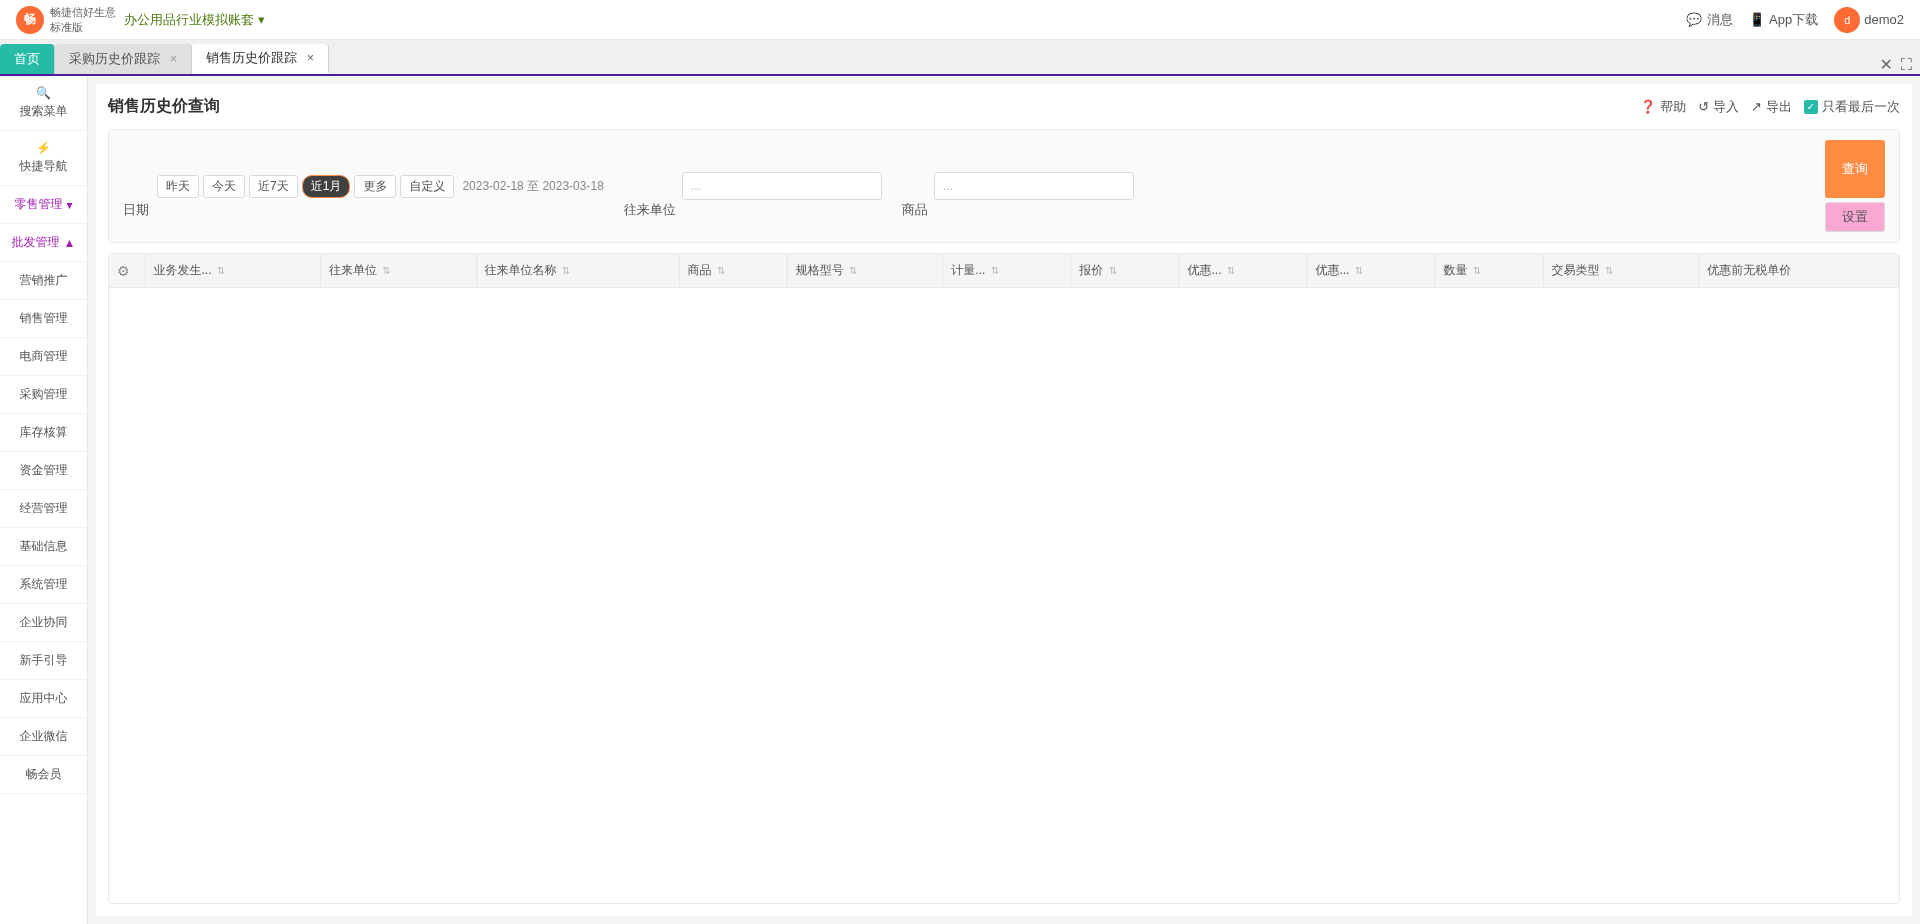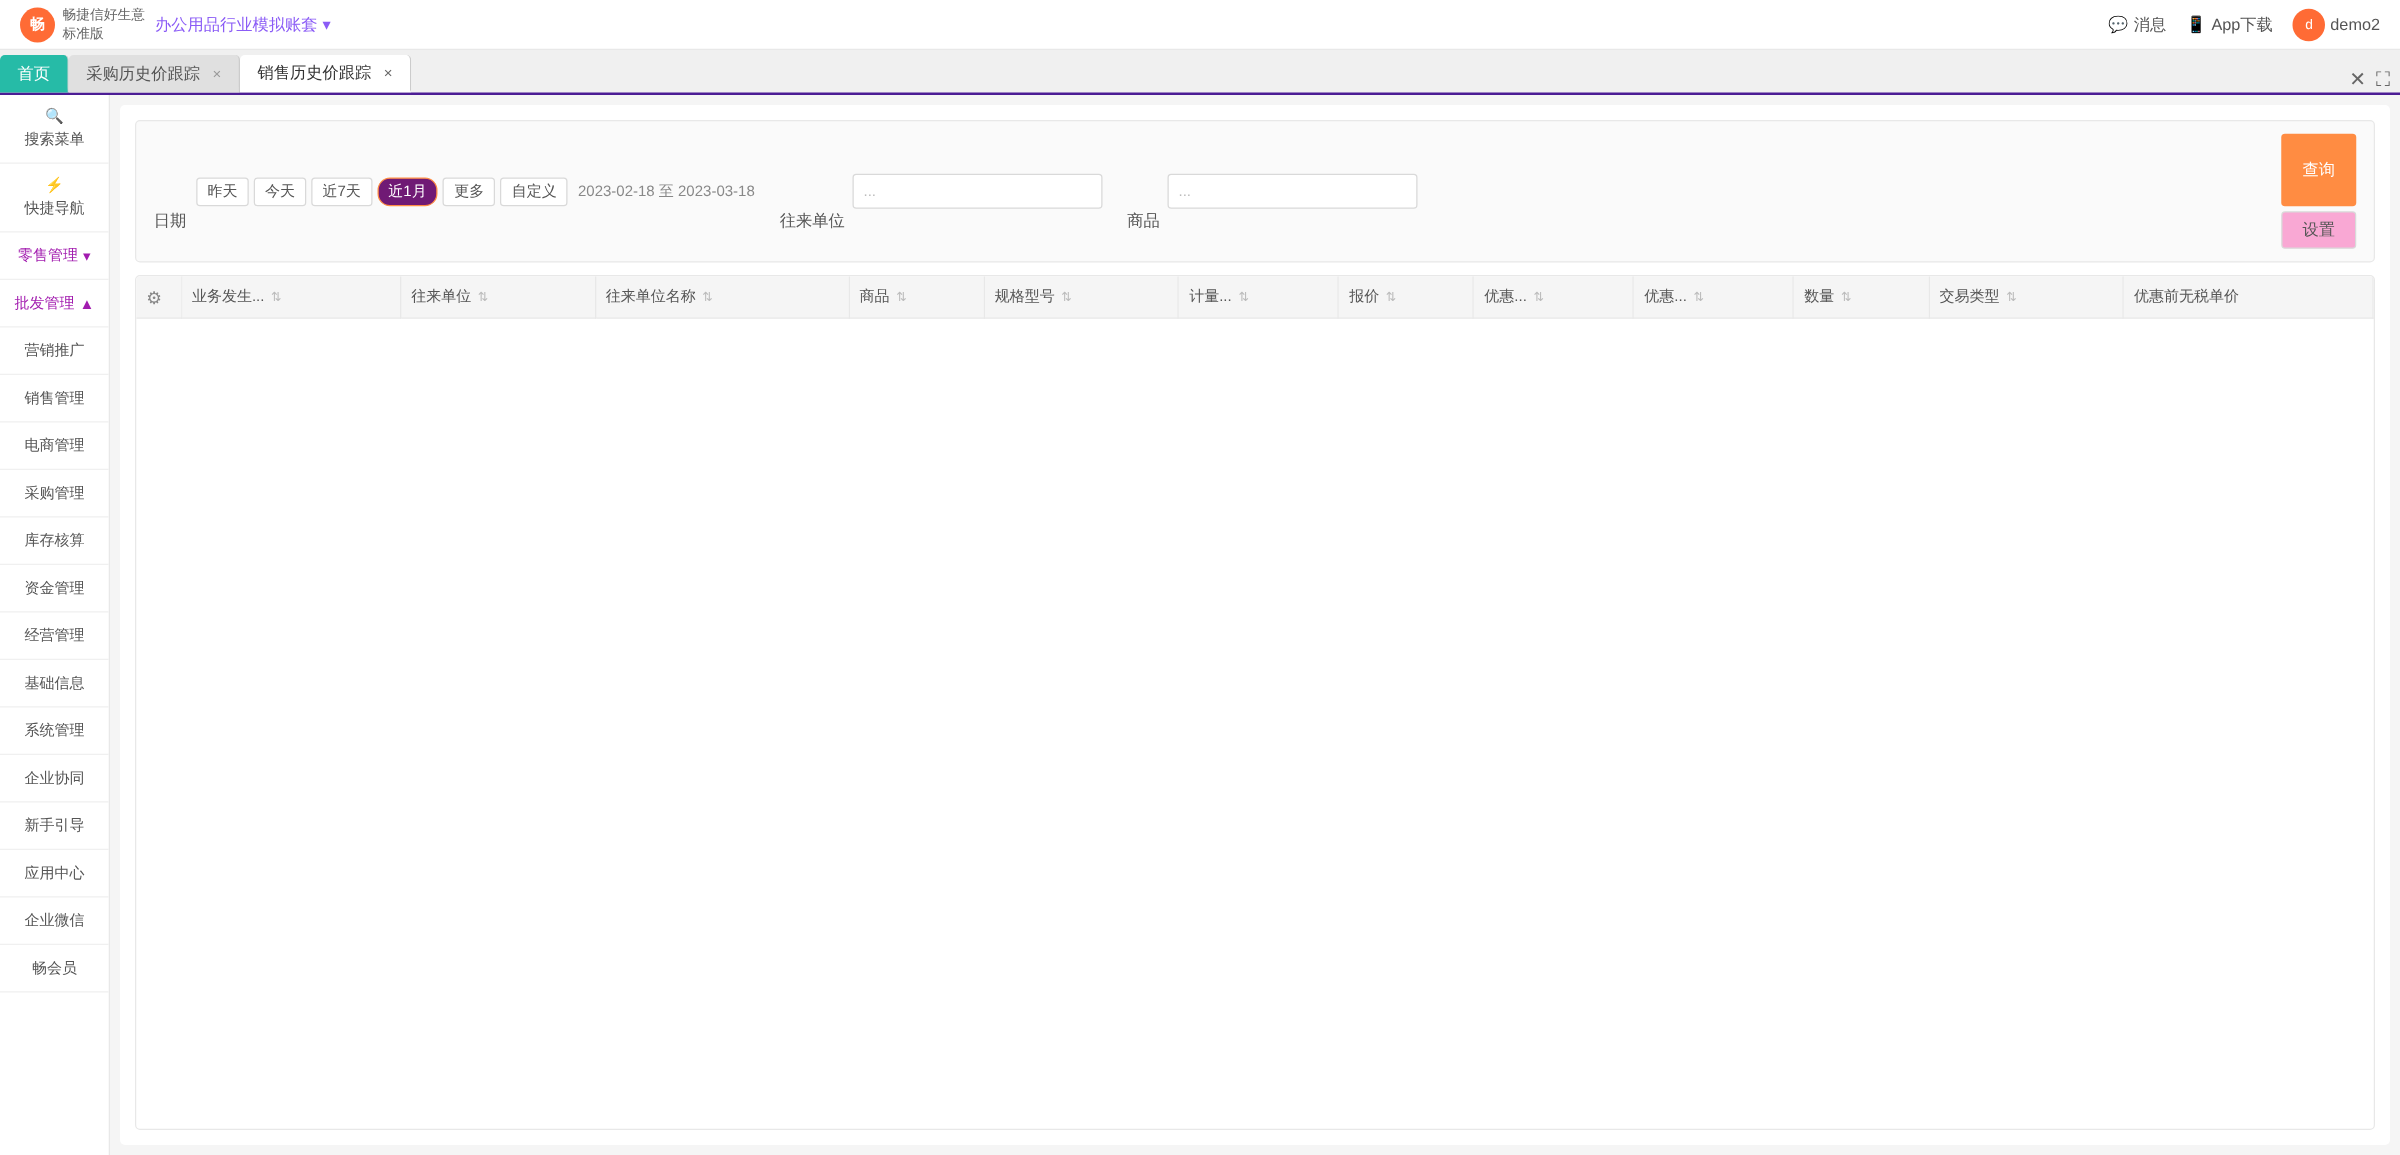--- a/index.html
+++ b/index.html
@@ -13,21 +13,21 @@
       align-items: center;
       justify-content: space-between;
       padding: 0 16px;
       border-bottom: 1px solid #e8e8e8;
       flex-shrink: 0;
     }
     .top-bar-left { display: flex; align-items: center; gap: 8px; }
     .logo-area { display: flex; align-items: center; gap: 6px; }
     .logo-icon { width: 28px; height: 28px; background: #ff6b35; border-radius: 50%; display: flex; align-items: center; justify-content: center; color: white; font-size: 12px; font-weight: bold; }
     .logo-text { font-size: 11px; color: #666; line-height: 1.3; }
-    .app-selector { display: flex; align-items: center; gap: 4px; color: #8b5cf6; font-size: 13px; cursor: pointer; }
+    .app-selector { display: flex; align-items: center; gap: 4px; color: #4d7c0f; font-size: 13px; cursor: pointer; }
     .top-bar-right { display: flex; align-items: center; gap: 16px; }
     .top-btn { display: flex; align-items: center; gap: 4px; color: #555; font-size: 13px; cursor: pointer; }
     .avatar { width: 26px; height: 26px; border-radius: 50%; background: #ff6b35; display: flex; align-items: center; justify-content: center; color: white; font-size: 11px; }
 
     
     .tab-bar {
       height: 36px;
       background: #f0f0f0;
       display: flex;
       align-items: flex-end;
@@ -109,21 +109,21 @@
     .title-action { display: flex; align-items: center; gap: 4px; font-size: 13px; color: #555; cursor: pointer; }
     .checkbox-label { display: flex; align-items: center; gap: 4px; font-size: 13px; color: #555; }
     .checkbox-blue { width: 14px; height: 14px; background: #26bba7; border-radius: 2px; display: flex; align-items: center; justify-content: center; }
 
     
     .filter-area { background: #fafafa; border: 1px solid #e8e8e8; border-radius: 4px; padding: 10px 14px; margin-bottom: 10px; display: flex; align-items: center; gap: 16px; }
     .filter-row { display: flex; align-items: center; gap: 8px; flex-wrap: wrap; }
     .filter-label { color: #555; font-size: 13px; white-space: nowrap; margin-top: 48px; }
     .date-btns { display: flex; align-items: center; gap: 4px; }
     .date-btn { padding: 2px 8px; border: 1px solid #d9d9d9; border-radius: 3px; background: #fff; font-size: 12px; color: #555; cursor: pointer; }
-    .date-btn.active { background: #701a75; color: white; border-color: #ff8c42; border-radius: 10px; }
+    .date-btn.active { background: #404040; color: white; border-color: #ff8c42; border-radius: 10px; }
     .date-range { font-size: 12px; color: #888; }
     .filter-input-group { display: flex; align-items: center; gap: 6px; }
     .filter-input { width: 200px; height: 28px; border: 1px solid #d9d9d9; border-radius: 3px; padding: 0 8px; font-size: 12px; color: #333; background: #fff; }
     .query-btn { padding: 20px 16px; background: #ff8c42; color: white; border: none; border-radius: 3px; font-size: 13px; cursor: pointer; }
     .setting-btn { padding: 5px 16px; background: #f9a8d4; color: #555; border: 1px solid #d9d9d9; border-radius: 3px; font-size: 13px; cursor: pointer; }
     .filter-main { display: flex; align-items: center; gap: 20px; flex: 1; }
     .filter-buttons { display: flex; flex-direction: column; gap: 4px; }
 
     
     .table-container { flex: 1; overflow: auto; border: 1px solid #e8e8e8; border-radius: 4px; }
@@ -257,20 +257,43 @@
       <span>企业微信</span>
     </div>
     <div class="sidebar-item">
       <span>畅会员</span>
     </div>
   </div>
 
   <div class="content-area">
     <div class="page-container">
 
+      <div class="page-title-bar">
+        <div class="page-title">销售历史价查询</div>
+        <div class="title-actions">
+          <div class="title-action">
+            <span>❓</span>
+            <span>帮助</span>
+          </div>
+          <div class="title-action">
+            <span>↺</span>
+            <span>导入</span>
+          </div>
+          <div class="title-action">
+            <span>↗</span>
+            <span>导出</span>
+          </div>
+          <div class="checkbox-label">
+            <div class="checkbox-blue">
+              <span style="color:white;font-size:10px;">✓</span>
+            </div>
+            <span>只看最后一次</span>
+          </div>
+        </div>
+      </div>
 
       <div class="filter-area">
         <div class="filter-main">
 
           <div class="filter-row">
             <span class="filter-label">日期</span>
             <div class="date-btns">
               <button class="date-btn">昨天</button>
               <button class="date-btn">今天</button>
               <button class="date-btn">近7天</button>

